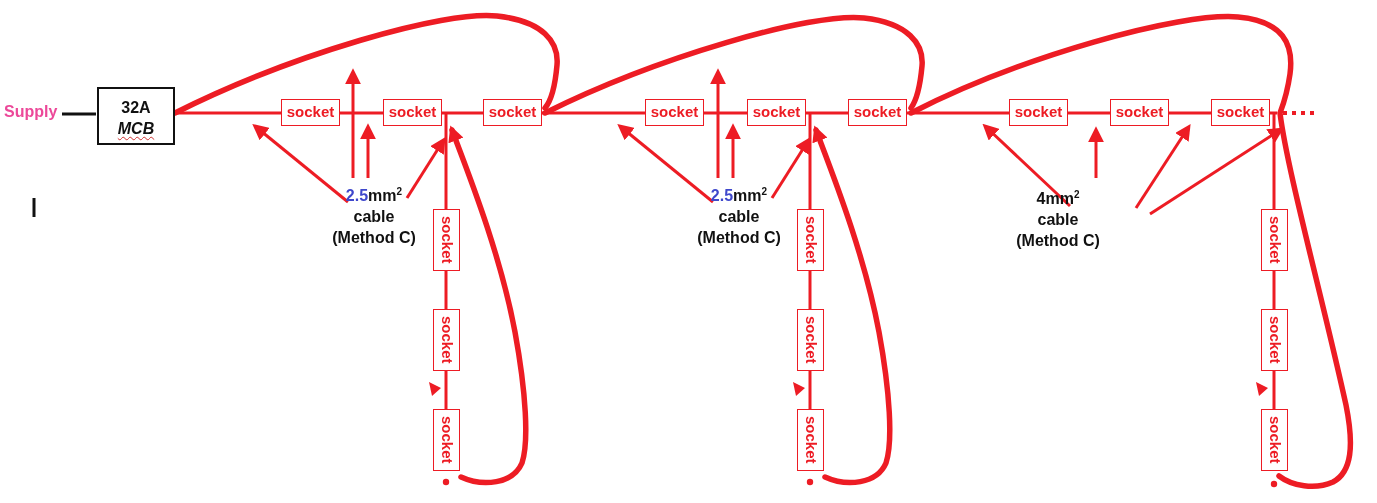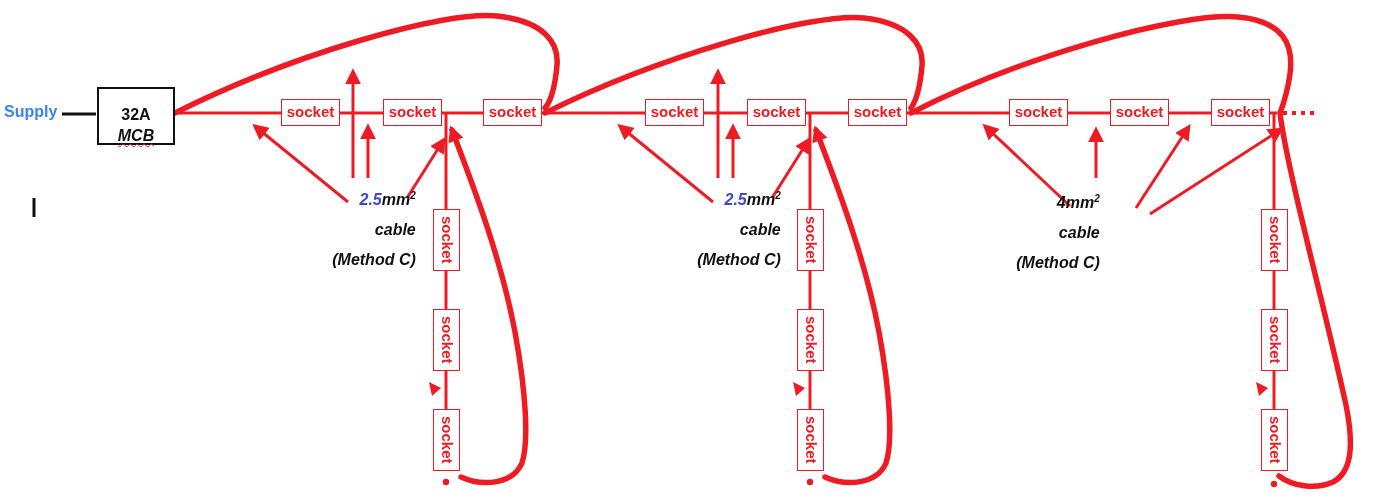--- a/index.html
+++ b/index.html
@@ -18,35 +18,35 @@
   
   .socket-v{
     position:absolute;width:27px;height:62px;box-sizing:border-box;
     border:1.5px solid #ed1c24;background:#ffffff;color:#ed1c24;
     font-weight:bold;font-size:15px;text-align:center;
     writing-mode:vertical-rl;line-height:24px;
     display:flex;align-items:center;justify-content:center;
   }
 
   .supply-label{
-    position:absolute;left:4px;top:103px;color:#3b82f6;font-weight:bold;font-size:16px;
+    position:absolute;left:4px;top:103px;color:#ec4899;font-weight:bold;font-size:16px;
   }
   .mcb-box{
     position:absolute;left:97px;top:87px;width:78px;height:58px;box-sizing:border-box;
     border:2px solid #111;background:#fff;color:#111;font-weight:bold;font-size:16px;
-    text-align:center;padding-top:15px;line-height:21px;
+    text-align:center;padding-top:8px;line-height:21px;
   }
   .mcb-box .squiggle{
     text-decoration-line:underline;text-decoration-style:wavy;
     text-decoration-color:#d03030;text-decoration-thickness:1px;text-underline-offset:2px;font-style:italic;
   }
 
   .cable-label{
-    position:absolute;transform:translateX(-50%);text-align:right;color:#111;
-    font-weight:bold;font-size:16px;line-height:30px;white-space:nowrap;font-style:italic;
+    position:absolute;transform:translateX(-50%);text-align:center;color:#111;
+    font-weight:bold;font-size:16px;line-height:21px;white-space:nowrap;
   }
   .cable-label sup{font-size:10px;}
 </style>
 </head>
 <body>
 
 <div class="stage">
 
   <svg width="1377" height="503" viewBox="0 0 1377 503">
     <defs>

